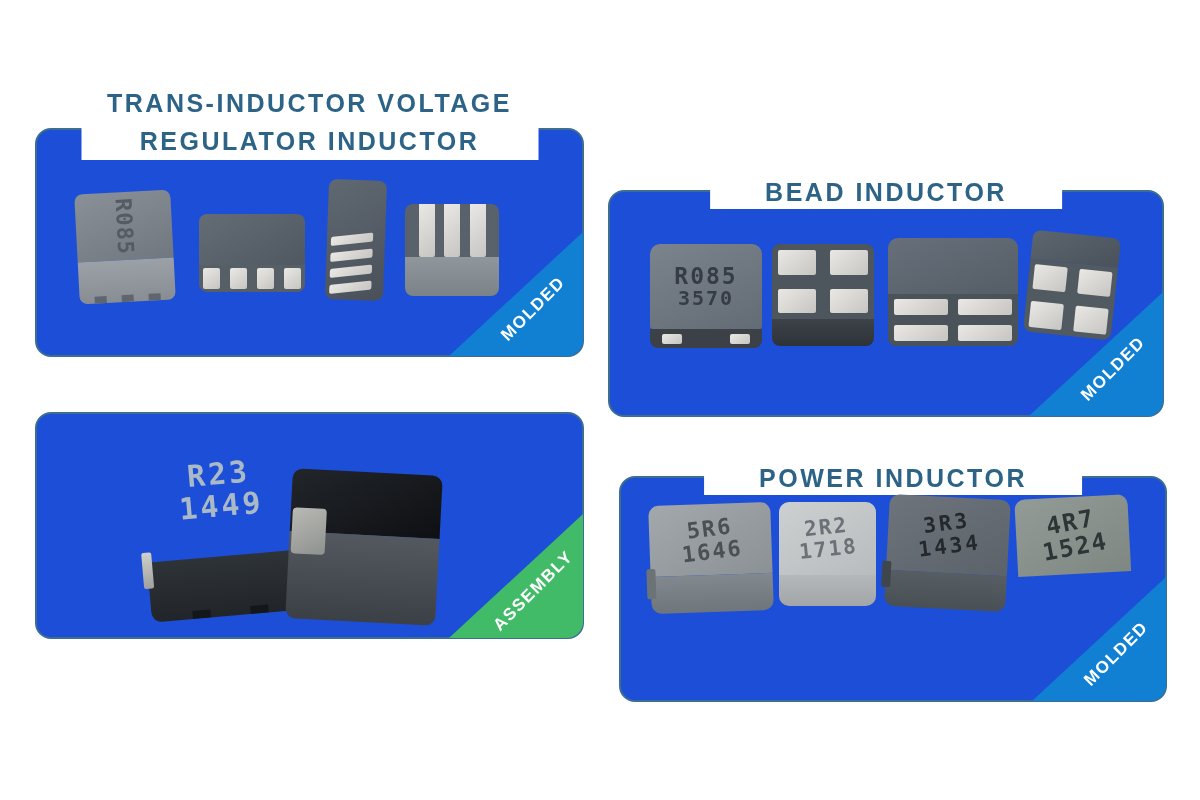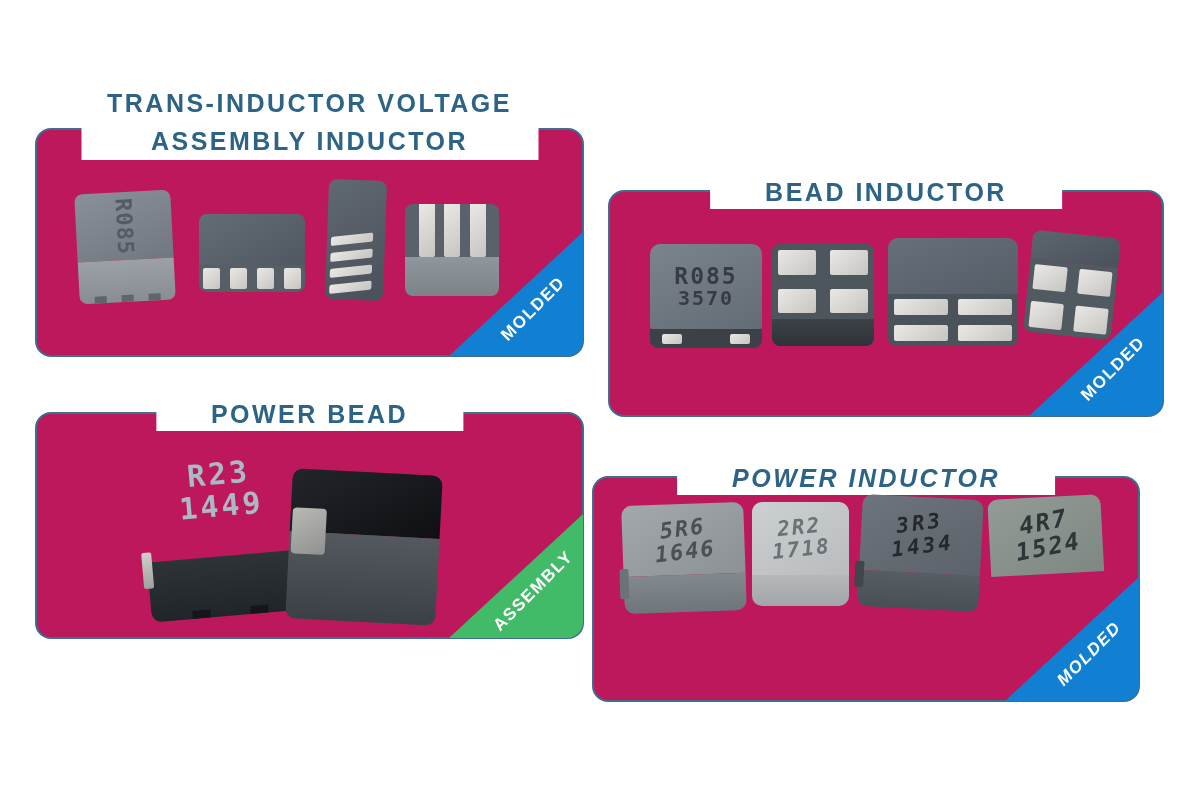--- a/index.html
+++ b/index.html
@@ -1,20 +1,20 @@
 <!DOCTYPE html>
 <html><head>
 <meta charset="utf-8">
 <style>
   html,body{margin:0;padding:0;}
   body{width:1200px;height:800px;background:#ffffff;font-family:"Liberation Sans",sans-serif;overflow:hidden;}
   .canvas{position:relative;width:1200px;height:800px;background:#ffffff;}
 
   
-  .panel{position:absolute;border:2px solid #3c6e92;border-radius:16px;background:#be185d;}
+  .panel{position:absolute;border:2px solid #3c6e92;border-radius:16px;background:#1d4ed8;}
   .panel-title{
     position:absolute;left:50%;transform:translateX(-50%);
     background:#ffffff;text-align:center;white-space:nowrap;
     color:#2c6386;font-weight:bold;font-size:25px;letter-spacing:2.5px;
   }
   .panel-title.single{top:-17px;line-height:34px;padding:0 55px;}
   .panel-title.double{top:-46px;line-height:38px;padding:0 26px;}
 
   
   .ribbon-clip{position:absolute;inset:-1px;border-radius:16px;overflow:hidden;pointer-events:none;}
@@ -34,21 +34,21 @@
   .pad{background:linear-gradient(140deg,#e9e8e4,#c6c5c1);border-radius:2px;}
 </style>
 </head>
 <body>
 
 <div class="canvas">
 
   <div class="panel" style="left:35px;top:128px;width:545px;height:225px;">
     <div class="panel-title double">
       <div>TRANS-INDUCTOR VOLTAGE</div>
-      <div>ASSEMBLY INDUCTOR</div>
+      <div>REGULATOR INDUCTOR</div>
     </div>
 
     <div class="chip" style="left:40px;top:62px;width:96px;height:110px;transform:rotate(-3deg);">
       <div class="face" style="height:62%;border-radius:8px 8px 0 0;background:linear-gradient(160deg,#8a9098,#70777f);display:flex;align-items:center;justify-content:center;">
         <span class="mk" style="color:#555b63;font-size:22px;letter-spacing:1px;transform:rotate(90deg);">R085</span>
       </div>
       <div class="face" style="height:38%;border-radius:0 0 8px 8px;background:linear-gradient(#9ba1a7,#878d93);display:flex;align-items:flex-end;justify-content:space-evenly;">
         <i style="width:12px;height:7px;background:#5f656c;"></i>
         <i style="width:12px;height:7px;background:#5f656c;"></i>
         <i style="width:12px;height:7px;background:#5f656c;"></i>
@@ -141,23 +141,20 @@
     </div>
 
     <div class="ribbon-clip">
       <div class="ribbon" style="background:#1180d2;">
         <span>MOLDED</span>
       </div>
     </div>
   </div>
 
   <div class="panel" style="left:35px;top:412px;width:545px;height:223px;">
-    <div class="panel-title single">
-      <div>POWER BEAD</div>
-    </div>
 
     <div class="chip" style="left:108px;top:44px;width:158px;height:158px;transform:rotate(-5deg);">
       <div class="face" style="height:62%;border-radius:10px 10px 0 0;background:linear-gradient(150deg,#474c53,#323backgrounds838;background:linear-gradient(150deg,#474c53,#32373d);display:flex;align-items:center;justify-content:center;">
         <span class="mk" style="color:#a9bac6;font-size:30px;letter-spacing:3px;line-height:1.05;transform:rotate(-4deg);">
           <div>R23</div>
           <div>1449</div>
         </span>
       </div>
       <div class="face" style="height:38%;border-radius:0 0 10px 10px;background:linear-gradient(#2e3338,#212529);display:flex;align-items:flex-end;justify-content:space-evenly;">
         <i style="width:18px;height:8px;background:#14171a;"></i>
@@ -173,21 +170,21 @@
       <i style="position:absolute;right:2px;top:14%;width:34px;height:46px;background:linear-gradient(150deg,#c2c3bf,#95979?4;background:linear-gradient(150deg,#c2c3bf,#959794);border-radius:4px;"></i>
     </div>
 
     <div class="ribbon-clip">
       <div class="ribbon" style="background:#41bb68;">
         <span>ASSEMBLY</span>
       </div>
     </div>
   </div>
 
-  <div class="panel" style="left:592px;top:476px;width:544px;height:222px;font-style:italic;">
+  <div class="panel" style="left:619px;top:476px;width:544px;height:222px;">
     <div class="panel-title single">
       <div>POWER INDUCTOR</div>
     </div>
 
     <div class="chip" style="left:29px;top:26px;width:122px;height:108px;transform:rotate(-2deg);">
       <div class="face" style="height:66%;border-radius:10px 10px 0 0;background:linear-gradient(150deg,#a2a8ab,#8b9194);display:flex;align-items:center;justify-content:center;">
         <span class="mk" style="color:#4a5055;font-size:22px;letter-spacing:2px;line-height:1.05;transform:rotate(-5deg);">
           <div>5R6</div>
           <div>1646</div>
         </span>

